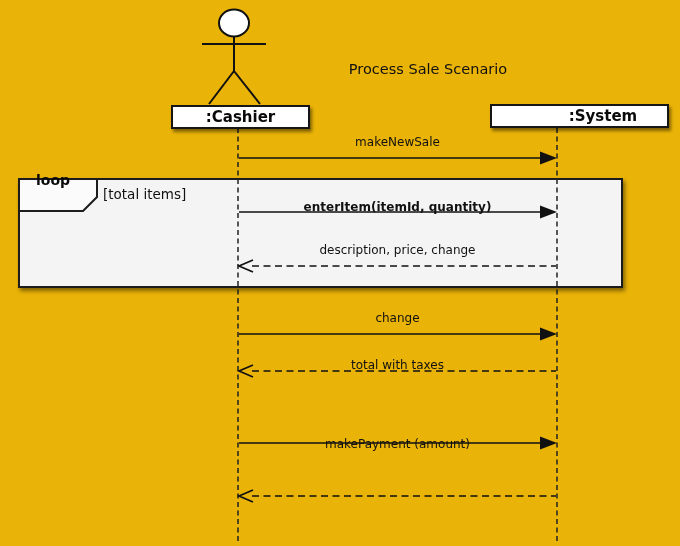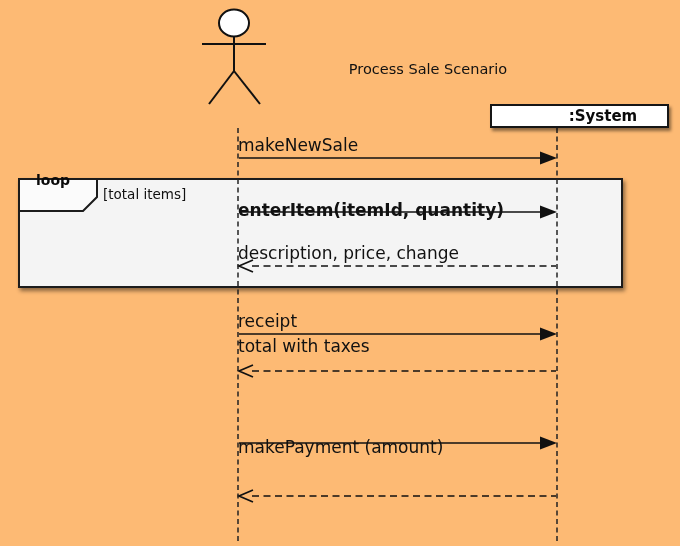--- a/index.html
+++ b/index.html
@@ -5,21 +5,21 @@
   html, body {
     margin: 0;
     padding: 0;
     background: #ffffff;
     font-family: "DejaVu Sans", "Liberation Sans", sans-serif;
   }
   .canvas {
     position: relative;
     width: 680px;
     height: 546px;
-    background: #fdba74;
+    background: #eab308;
     overflow: hidden;
   }
   .svg-layer {
     position: absolute;
     left: 0; top: 0;
     width: 680px; height: 546px;
     z-index: 2;
   }
   .diagram-title {
     position: absolute;
@@ -68,31 +68,31 @@
     position: absolute;
     left: 103px; top: 186px;
     font-size: 13.5px;
     color: #111111;
     z-index: 4;
   }
   .msg-label {
     position: absolute;
     left: 238px;
     width: 319px;
-    text-align: left;
-    font-size: 17px;
+    text-align: center;
+    font-size: 12px;
     color: #111111;
     z-index: 4;
     white-space: nowrap;
   }
   .m1 { top: 135px; }
   .m2 { top: 200px; font-weight: bold; }
   .m3 { top: 243px; }
   .m4 { top: 311px; }
-  .m5 { top: 336px; }
+  .m5 { top: 358px; }
   .m6 { top: 437px; }
   .m7 { top: 471px; }
 </style>
 </head>
 <body>
 
 <div class="canvas">
 
   <div class="loop-box"></div>
 
@@ -142,25 +142,26 @@
     </g>
 
     <g>
       <line x1="252" y1="496" x2="556" y2="496" stroke="#111111" stroke-width="1.6" stroke-dasharray="7,4.5"></line>
       <polyline points="253,490 239,496 253,502" fill="none" stroke="#111111" stroke-width="1.7"></polyline>
     </g>
   </svg>
 
   <div class="diagram-title">Process Sale Scenario</div>
 
+  <div class="lifeline-box cashier">:Cashier</div>
   <div class="lifeline-box system">:System</div>
 
   <div class="loop-operator">loop</div>
   <div class="loop-guard">[total items]</div>
 
   <div class="msg-label m1">makeNewSale</div>
   <div class="msg-label m2">enterItem(itemId, quantity)</div>
   <div class="msg-label m3">description, price, change</div>
-  <div class="msg-label m4">receipt</div>
+  <div class="msg-label m4">change</div>
   <div class="msg-label m5">total with taxes</div>
   <div class="msg-label m6">makePayment (amount)</div>
 
 </div>
 
 </body></html>

